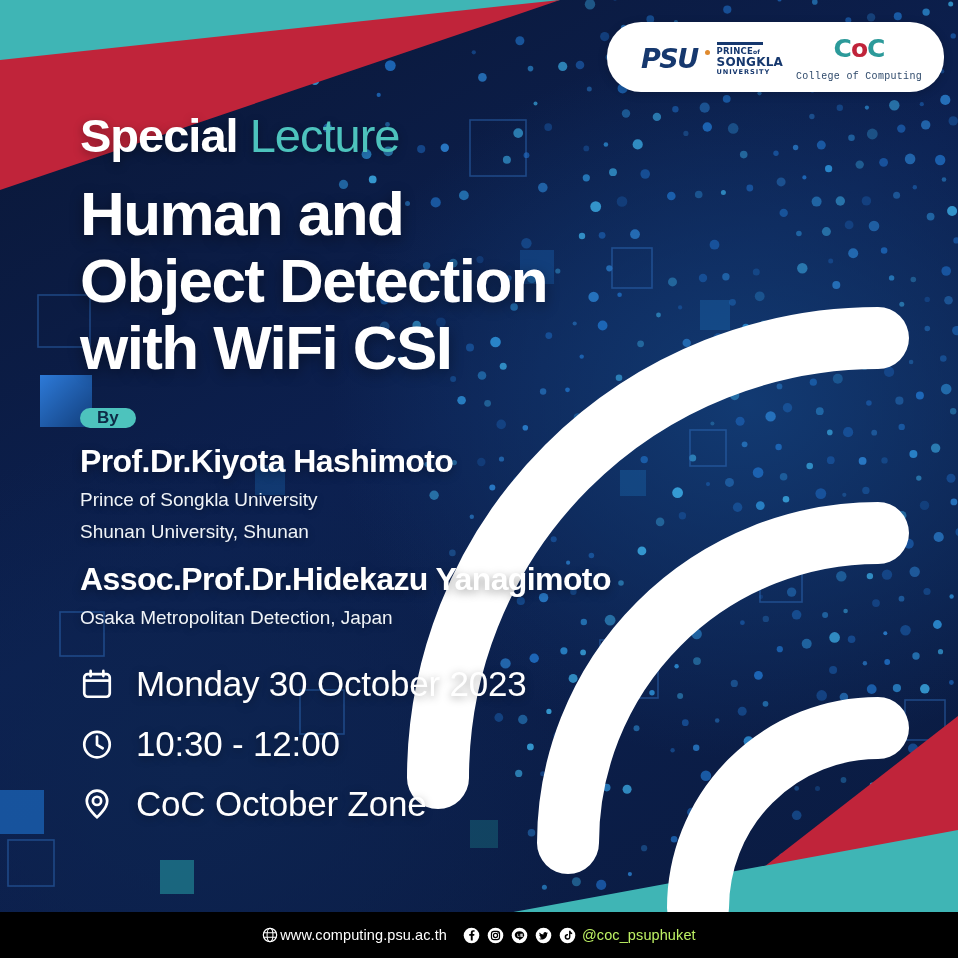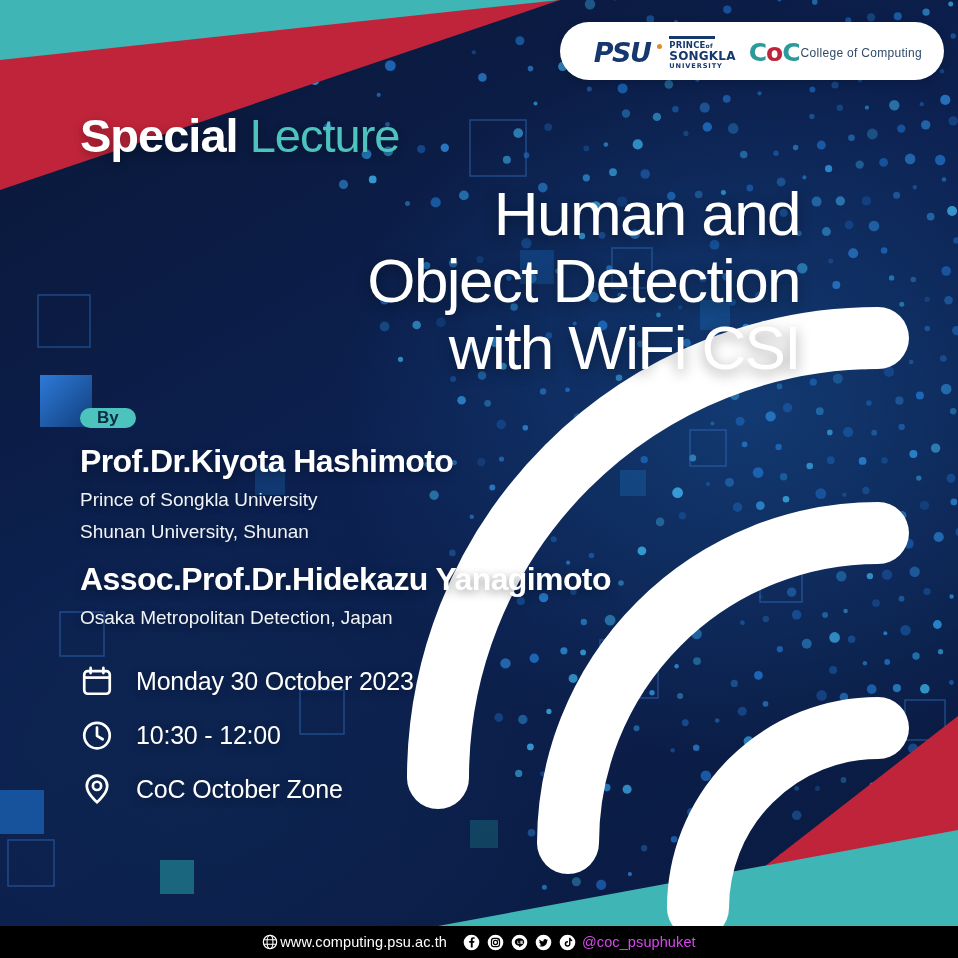--- a/index.html
+++ b/index.html
@@ -77,50 +77,49 @@
   .psu-text{line-height:1.06;}
   .psu-rule{width:46px;height:3px;background:#16386e;margin-bottom:2px;}
   .psu-l1,.psu-l2,.psu-l3{
     color:#16386e;font-weight:700;
     font-family:"DejaVu Sans",sans-serif;
   }
   .psu-l1{font-size:8.5px;letter-spacing:.2px;}
   .psu-l1 .of{font-size:6px;font-weight:700;}
   .psu-l2{font-size:12px;letter-spacing:.2px;}
   .psu-l3{font-size:6.6px;letter-spacing:.9px;}
-  .coc-group{display:flex;flex-direction:row;align-items:center;gap:1px;}
+  .coc-group{display:flex;flex-direction:column;align-items:center;gap:10px;}
   .coc-mark{
     font-size:25px;font-weight:700;line-height:1;
     letter-spacing:-1px;font-family:"DejaVu Sans",sans-serif;
   }
   .coc-c{color:#2c9a9a;}
   .coc-o{color:#c0243a;}
   .coc-sub{
-    font-size:12px;color:#2f4a6b;letter-spacing:.3px;
-    font-family:Liberation Sans, sans-serif;
+    font-size:10px;color:#2f4a6b;letter-spacing:.3px;
+    font-family:Liberation Mono, monospace;
     text-align:center;
   }
 
   
   .content{position:absolute;left:80px;top:0;width:720px;}
 
   .eyebrow{
     margin-top:112px;
     font-size:47px;line-height:1;letter-spacing:-1px;
     text-shadow:0 3px 10px rgba(0,0,0,.35);
   }
   .eyebrow .w1{color:#ffffff;font-weight:700;}
   .eyebrow .w2{color:#4dc3bd;font-weight:400;}
 
   .title{
     margin-top:22px;
-    color:#fff;font-weight:400;
+    color:#fff;font-weight:700;
     font-size:62px;line-height:1.08;letter-spacing:-1.6px;
     text-shadow:0 4px 14px rgba(0,0,0,.40);
-    text-align:right;
   }
   .title div{white-space:nowrap;}
 
   .by-badge{
     display:inline-block;margin-top:26px;
     background:#4dc3bd;color:#123;
     font-weight:700;font-size:17px;
     padding:0 17px;border-radius:13px;
     color:#0d2a46;
   }
@@ -134,35 +133,35 @@
     color:#f0f4f8;font-size:19px;font-weight:400;
     line-height:1.28;margin-top:8px;
     text-shadow:0 2px 7px rgba(0,0,0,.35);
   }
   .speaker.second{margin-top:18px;}
 
   .details{margin-top:34px;display:flex;flex-direction:column;gap:20px;}
   .detail-row{display:flex;align-items:center;gap:22px;}
   .detail-ico{width:34px;height:34px;flex:0 0 34px;}
   .detail-txt{
-    color:#fff;font-size:25px;font-weight:400;letter-spacing:-.2px;
+    color:#fff;font-size:35px;font-weight:400;letter-spacing:-.2px;
     text-shadow:0 2px 8px rgba(0,0,0,.35);
   }
 
   
   .footer{
-    position:absolute;left:0;right:0;bottom:0;height:32px;
+    position:absolute;left:0;right:0;bottom:0;height:46px;
     background:#000;display:flex;align-items:center;justify-content:center;
     gap:2px;
   }
   .f-globe{width:16px;height:16px;flex:0 0 16px;}
   .f-url{color:#fff;font-size:14.5px;letter-spacing:.1px;}
   .f-socials{display:flex;align-items:center;gap:7px;margin-left:14px;}
   .f-soc{width:17px;height:17px;flex:0 0 17px;}
-  .f-handle{color:#d946ef;font-size:14.5px;margin-left:4px;letter-spacing:.1px;}
+  .f-handle{color:#bef264;font-size:14.5px;margin-left:4px;letter-spacing:.1px;}
 </style>
 </head>
 <body>
 
 <div class="poster">
 
   <div class="bg-base"></div>
   <svg class="bg-dots" viewBox="0 0 958 958">
       <circle cx="380.8" cy="3.0" r="4.1" fill="#1a5aa8" opacity="0.81"></circle>
       <circle cx="408.1" cy="8.8" r="2.9" fill="#2b80cf" opacity="0.68"></circle>

